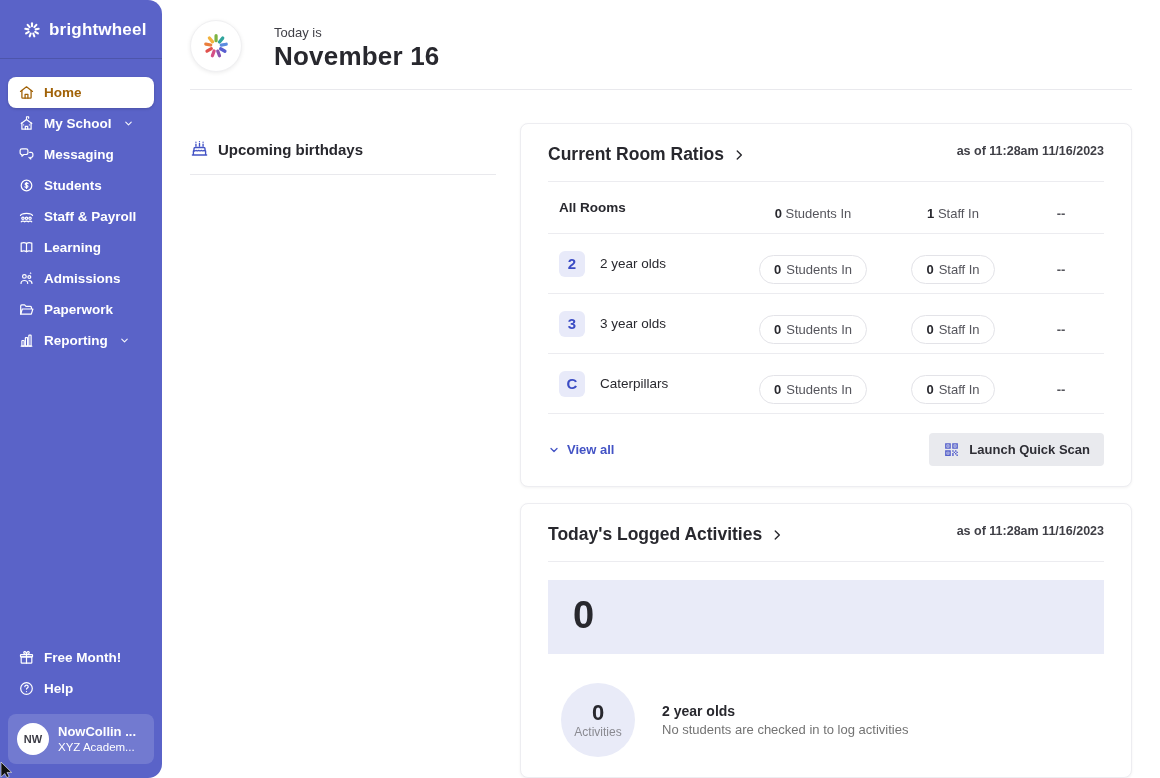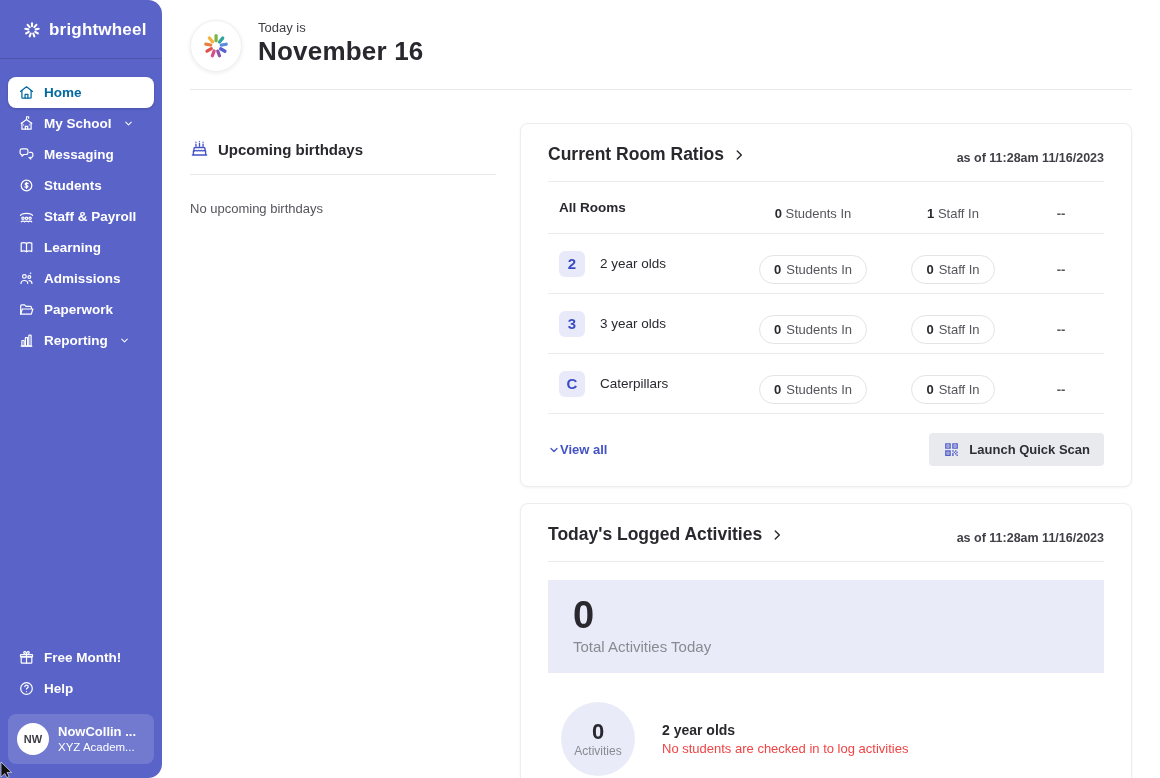--- a/index.html
+++ b/index.html
@@ -10,54 +10,54 @@
   
   .sidebar { position:absolute; left:0; top:0; bottom:0; width:162px; background:#5a63c8;
              border-radius:0 14px 14px 0; color:#fff; display:flex; flex-direction:column; }
   .logo-row { display:flex; align-items:center; gap:7px; padding:20px 0 18px 22px; }
   .logo-row .logo-text { font-size:17px; font-weight:bold; letter-spacing:.2px; }
   .side-divider { height:1px; background:rgba(0,0,0,.14); }
   .nav { padding:18px 8px 0 8px; }
   .nav-item { display:flex; align-items:center; gap:9px; height:31px; padding:0 10px;
               font-size:13.5px; font-weight:600; color:#fff; border-radius:8px; cursor:pointer; white-space:nowrap; }
   .nav-item .nicon { display:flex; width:17px; height:17px; flex:none; }
-  .nav-item.selected { background:#fff; color:#0369a1; box-shadow:0 1px 3px rgba(0,0,0,.18); }
+  .nav-item.selected { background:#fff; color:#a16207; box-shadow:0 1px 3px rgba(0,0,0,.18); }
   .nav-item .chev { display:flex; margin-left:2px; opacity:.95; }
   .side-spacer { flex:1; }
   .side-footer { padding:0 8px; }
   .profile { margin:10px 8px 14px 8px; background:rgba(255,255,255,.15); border-radius:8px;
              padding:9px 9px; display:flex; align-items:center; gap:9px; cursor:pointer; }
   .avatar { width:32px; height:32px; border-radius:50%; background:#fff; color:#3c3c46;
             font-size:11px; font-weight:bold; display:flex; align-items:center; justify-content:center; flex:none; }
   .pname { font-size:13px; font-weight:bold; line-height:16px; white-space:nowrap; overflow:hidden; }
   .porg  { font-size:11.5px; line-height:14px; white-space:nowrap; overflow:hidden; }
 
   
   .main { position:absolute; left:162px; top:0; right:0; bottom:0; padding:0 28px; overflow:hidden; }
-  .page-header { display:flex; align-items:flex-start; gap:16px; padding-top:20px; }
+  .page-header { display:flex; align-items:flex-end; gap:32px; padding-top:20px; }
   .logo-badge { width:52px; height:52px; border-radius:50%; background:#fff; border:1px solid #f0f0f2;
                 box-shadow:0 1px 4px rgba(0,0,0,.08); display:flex; align-items:center; justify-content:center; }
   .today-label { font-size:13px; color:#3f3f46; margin-bottom:1px; }
   .date-title { font-size:26px; font-weight:bold; color:#28282e; letter-spacing:.2px; }
   .hdr-divider { border-bottom:1px solid #e9e9ed; margin-top:17px; }
 
   .content { display:flex; gap:24px; padding-top:33px; align-items:flex-start; }
 
   
   .birthdays { width:306px; flex:none; padding-top:17px; }
   .bd-head { display:flex; align-items:center; gap:9px; }
   .bd-head .bd-title { font-size:15px; font-weight:bold; color:#28282e; }
   .bd-divider { border-bottom:1px solid #e9e9ed; margin-top:15px; }
   .bd-empty { margin-top:26px; font-size:13px; color:#55555c; }
 
   
   .cards { flex:1; display:flex; flex-direction:column; gap:16px; }
   .card { background:#fff; border:1px solid #ededf1; border-radius:8px;
           box-shadow:0 1px 3px rgba(0,0,0,.05); padding:20px 27px; }
-  .card-head { display:flex; align-items:flex-end; justify-content:space-between; }
+  .card-head { display:flex; align-items:flex-start; justify-content:space-between; }
   .card-title { display:flex; align-items:center; gap:8px; font-size:17.5px; font-weight:bold;
                 color:#28282e; cursor:pointer; }
   .asof { font-size:12.5px; font-weight:600; color:#3f3f46; }
   .divider { border-bottom:1px solid #ececf0; margin-top:16px; }
 
   .ratio-row { display:grid; grid-template-columns:1fr 150px 130px 86px; align-items:center; }
   .ratio-row.header-row { height:51px; }
   .ratio-row.room-row { height:59px; }
   .cell-center { text-align:center; font-size:13px; color:#55555c;margin-top:11px; }
   .cell-center b { color:#28282e; font-size:13px; }
@@ -65,37 +65,37 @@
   .all-rooms-name { font-size:13.5px; font-weight:bold; color:#28282e; padding-left:11px; }
   .room-badge { width:26px; height:26px; border-radius:6px; background:#e8eaf9; color:#3b4cc4;
                 font-size:15px; font-weight:600; display:flex; align-items:center; justify-content:center; }
   .room-name { font-size:13.5px; color:#28282e; }
   .pill { display:inline-flex; align-items:center; gap:5px; background:#fff; border:1px solid #e3e3e8;
           border-radius:999px; padding:6px 14px; font-size:13px; color:#55555c; cursor:pointer; }
   .pill b { color:#28282e; }
   .ratio-dash { font-weight:600; color:#55555c; }
 
   .card-foot { display:flex; align-items:center; justify-content:space-between; margin-top:19px; }
-  .view-all { display:flex; align-items:center; gap:0; font-size:13px; font-weight:600;
+  .view-all { display:flex; align-items:center; gap:7px; font-size:13px; font-weight:600;
               color:#4353c5; cursor:pointer; }
   .quick-scan { display:flex; align-items:center; gap:9px; background:#e9eaee; border:none;
                 border-radius:4px; padding:8px 14px; font-family:inherit; font-size:13px; font-weight:bold;
                 color:#2e2e35; cursor:pointer; }
 
   .banner { margin-top:18px; background:#e9ebf8; padding:14px 25px 18px 25px; }
   .banner-value { font-size:38px; font-weight:bold; color:#28282e; line-height:42px; }
   .banner-label { font-size:15px; color:#8a8a91; margin-top:2px; }
 
   .act-row { display:flex; align-items:center; gap:27px; margin-top:29px; padding-left:13px; }
   .act-circle { width:74px; height:74px; border-radius:50%; background:#e9ebf8; flex:none;
                 display:flex; flex-direction:column; align-items:center; justify-content:center; }
   .act-count { font-size:22px; font-weight:bold; color:#28282e; line-height:24px; }
   .act-count-label { font-size:12px; color:#8a8a91; }
   .act-name { font-size:14px; font-weight:bold; color:#28282e; }
-  .act-msg { font-size:13px; color:#ef4444; margin-top:3px; }
+  .act-msg { font-size:13px; color:#737373; margin-top:3px; }
 
   .cursor { position:absolute; left:0; bottom:0; width:14px; height:17px; z-index:50; }
   svg { display:block; }
 </style>
 </head>
 <body>
 
 <div id="app">
 
   <aside class="sidebar">
@@ -303,21 +303,20 @@
               <path d="M7.5 5.2v2.6M12 4.4v3.4M16.5 5.2v2.6"></path>
               <path d="M7.5 2.8h.01M12 2h.01M16.5 2.8h.01"></path>
               <path d="M5 13.5v-2.3A1.7 1.7 0 0 1 6.7 9.5h10.6a1.7 1.7 0 0 1 1.7 1.7v2.3"></path>
               <path d="M5 13.5c1.2 1.3 2.3-1.1 3.5 0s2.3-1.1 3.5 0 2.3-1.1 3.5 0 2.3-1.1 3.5 0"></path>
               <path d="M4.3 13.8V19h15.4v-5.2M3 19h18"></path>
             </svg>
           </span>
           <span class="bd-title">Upcoming birthdays</span>
         </div>
         <div class="bd-divider"></div>
-        <div class="bd-empty">No upcoming birthdays</div>
       </section>
 
       <div class="cards">
 
         <section class="card">
           <div class="card-head">
             <div class="card-title">
               <span>Current Room Ratios</span>
               <span>
                 <svg width="14" height="14" viewBox="0 0 24 24" fill="none" stroke="#28282e" stroke-width="2.4" stroke-linecap="round" stroke-linejoin="round">
@@ -417,21 +416,20 @@
                     <path d="m9 5 7 7-7 7"></path>
                   </svg>
               </span>
             </div>
             <div class="asof">as of 11:28am 11/16/2023</div>
           </div>
           <div class="divider"></div>
 
           <div class="banner">
             <div class="banner-value">0</div>
-            <div class="banner-label">Total Activities Today</div>
           </div>
 
           <div class="act-row">
             <div class="act-circle">
               <div class="act-count">0</div>
               <div class="act-count-label">Activities</div>
             </div>
             <div>
               <div class="act-name">2 year olds</div>
               <div class="act-msg">No students are checked in to log activities</div>

